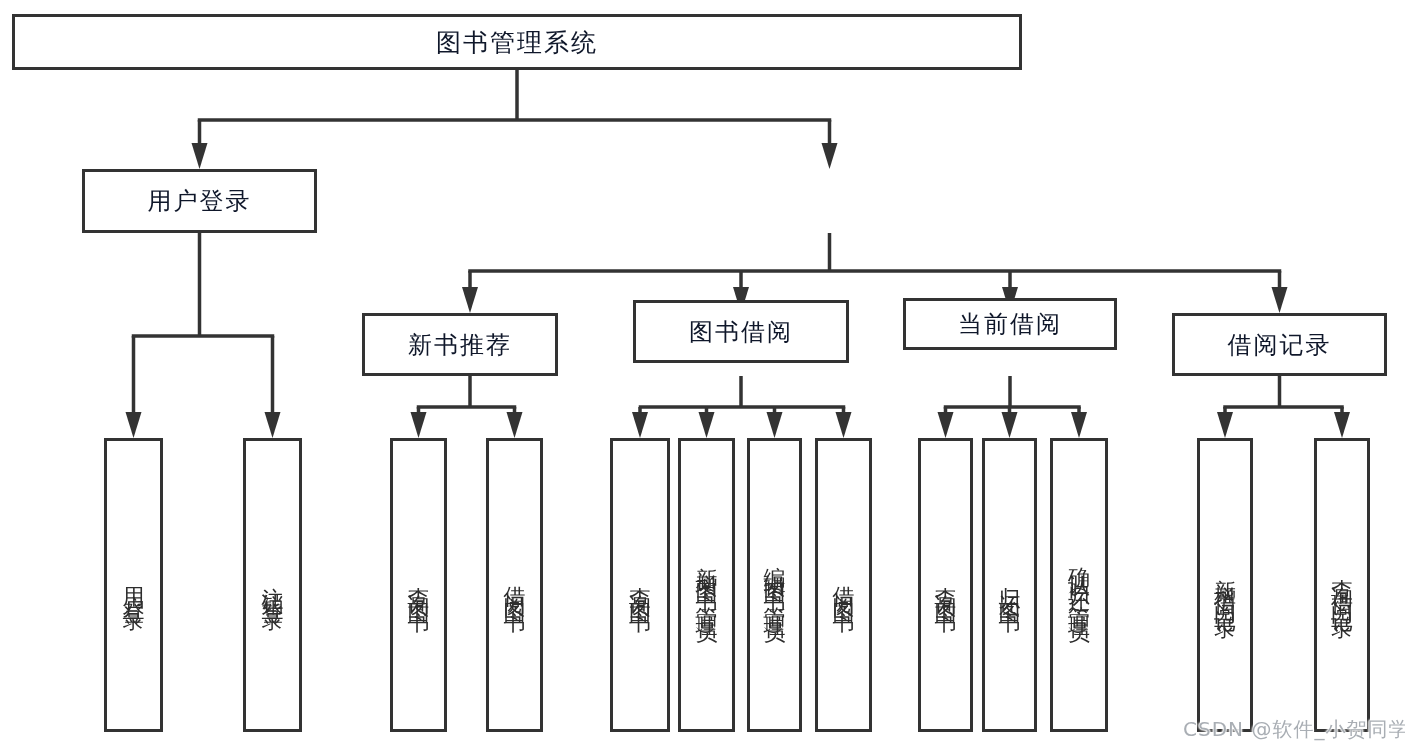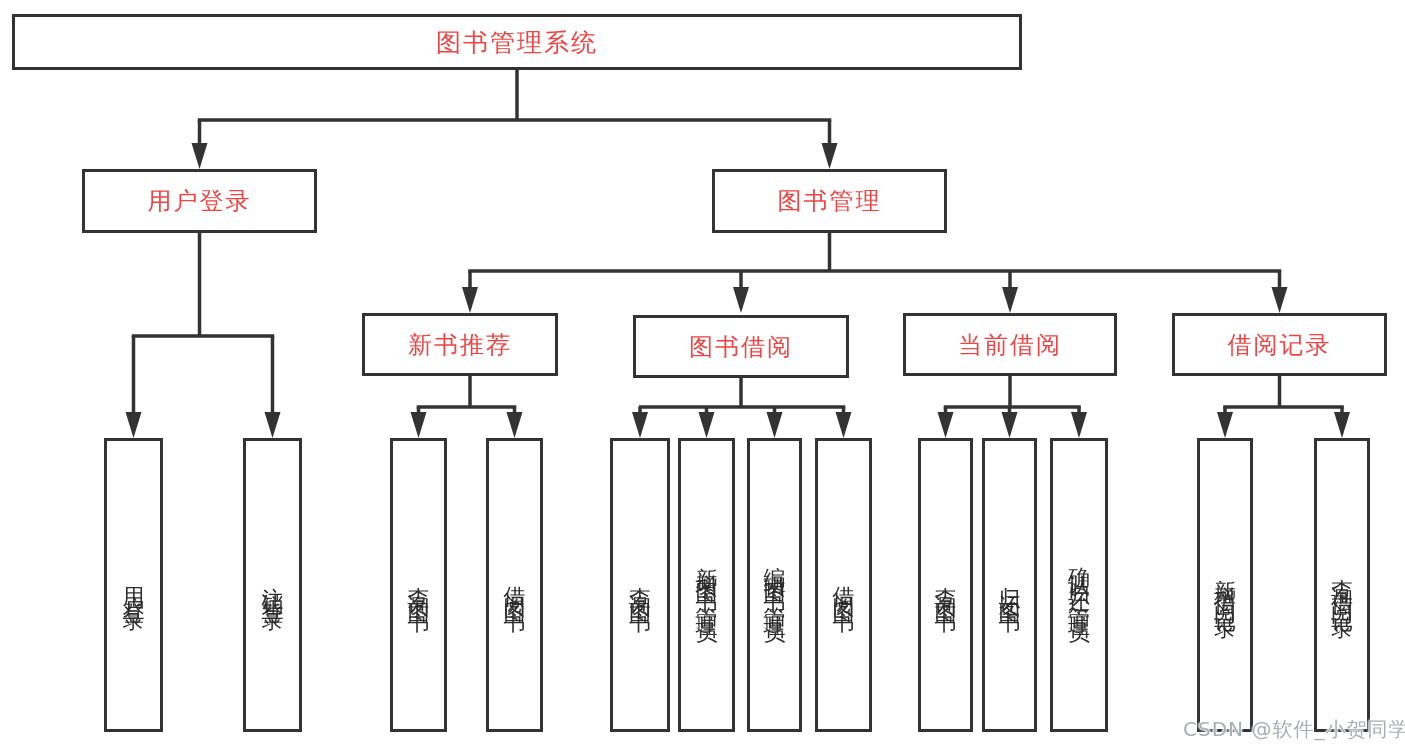--- a/index.html
+++ b/index.html
@@ -18,21 +18,21 @@
     position: absolute; left: 0; top: 0; z-index: 1;
   }
   .node {
     position: absolute;
     box-sizing: border-box;
     background: #ffffff;
     border: 3px solid #333333;
     display: flex;
     align-items: center;
     justify-content: center;
-    color: #ef4444;
+    color: #0f172a;
     font-size: 24px;
     letter-spacing: 2px;
     z-index: 2;
     white-space: nowrap;
   }
   .node.root { font-size: 25px; }
   .vnode {
     position: absolute;
     box-sizing: border-box;
     background: #ffffff;
@@ -125,25 +125,24 @@
       <polygon points="1001.5,412 1017.5,412 1009.5,438"></polygon>
       <polygon points="1071,412 1087,412 1079,438"></polygon>
       <polygon points="1217,412 1233,412 1225,438"></polygon>
       <polygon points="1334,412 1350,412 1342,438"></polygon>
     </g>
   </svg>
 
   <div class="node root" style="left:12px; top:14px; width:1010px; height:56px;">图书管理系统</div>
 
   <div class="node" style="left:82px; top:169px; width:235px; height:64px;">用户登录</div>
-  <div class="node" style="left:712px; top:169px; width:235px; height:64px;">图书管理</div>
 
   <div class="node" style="left:362px; top:313px; width:196px; height:63px;">新书推荐</div>
-  <div class="node" style="left:633px; top:315px; width:216px; height:63px;">图书借阅</div>
-  <div class="node" style="left:903px; top:313px; width:214px; height:63px;">当前借阅</div>
+  <div class="node" style="left:633px; top:300px; width:216px; height:63px;">图书借阅</div>
+  <div class="node" style="left:903px; top:298px; width:214px; height:52px;">当前借阅</div>
   <div class="node" style="left:1172px; top:313px; width:215px; height:63px;">借阅记录</div>
 
   <div class="vnode" style="left:104px; top:438px; width:59px; height:294px;">用户登录</div>
   <div class="vnode" style="left:243px; top:438px; width:59px; height:294px;">注销登录</div>
 
   <div class="vnode" style="left:390px; top:438px; width:57px; height:294px;">查询图书</div>
   <div class="vnode" style="left:486px; top:438px; width:57px; height:294px;">借阅图书</div>
 
   <div class="vnode" style="left:610px; top:438px; width:60px; height:294px;">查询图书</div>
   <div class="vnode" style="left:678px; top:438px; width:57px; height:294px;">新增图书（管理员）</div>

